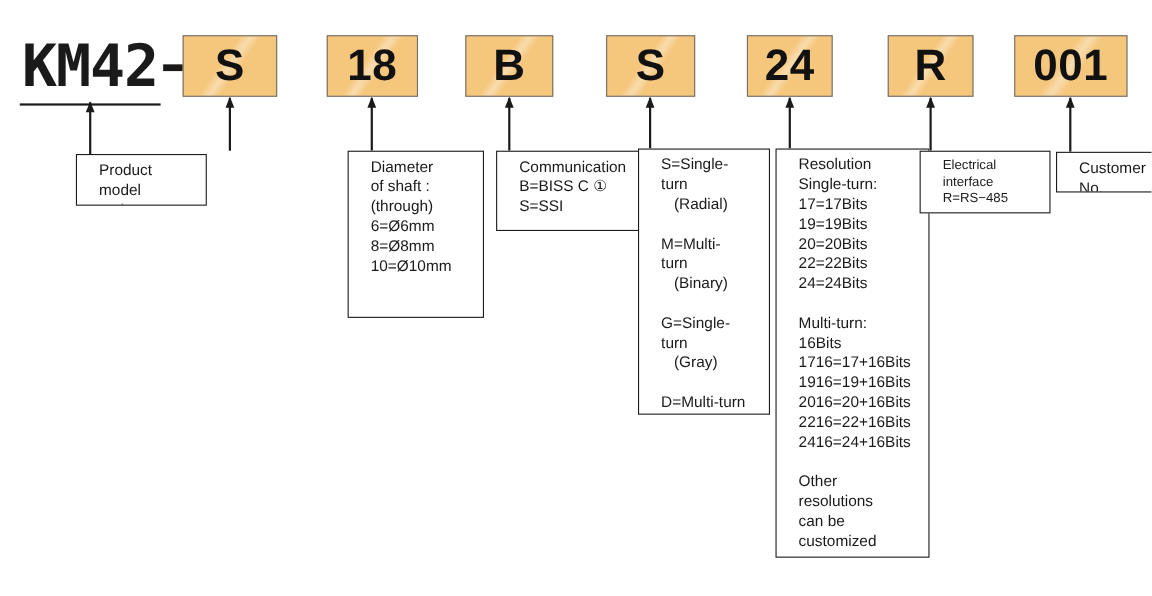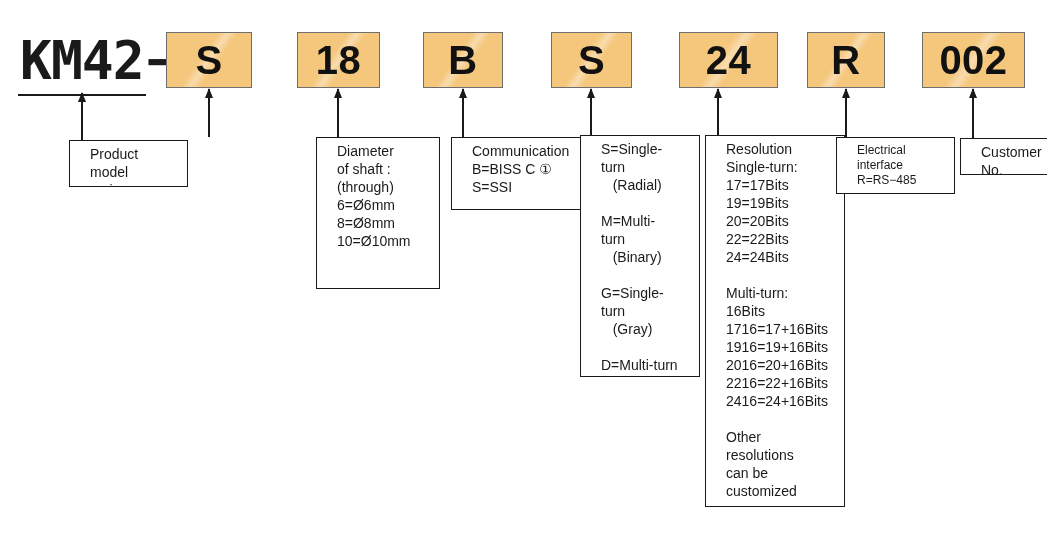--- a/index.html
+++ b/index.html
@@ -94,23 +94,23 @@
 <body>
 
 <div id="canvas">
 
   <div class="model"><span class="model-main">KM42</span><span class="model-dash">−</span></div>
 
   <div class="code-box" style="left:166px;width:86px">S</div>
   <div class="code-box" style="left:297px;width:83px">18</div>
   <div class="code-box" style="left:423px;width:80px">B</div>
   <div class="code-box" style="left:551px;width:81px">S</div>
-  <div class="code-box" style="left:679px;width:99px">24</div>
+  <div class="code-box" style="left:679px;width:78px">24</div>
   <div class="code-box" style="left:807px;width:78px">R</div>
-  <div class="code-box" style="left:922px;width:103px">002</div>
+  <div class="code-box" style="left:922px;width:103px">001</div>
 
   <div class="arrow" style="left:81px;top:93px;height:47px">
       <i class="head"></i>
     </div>
   <div class="arrow" style="left:208px;top:89px;height:48px">
       <i class="head"></i>
     </div>
   <div class="arrow" style="left:337px;top:89px;height:48px">
       <i class="head"></i>
     </div>

